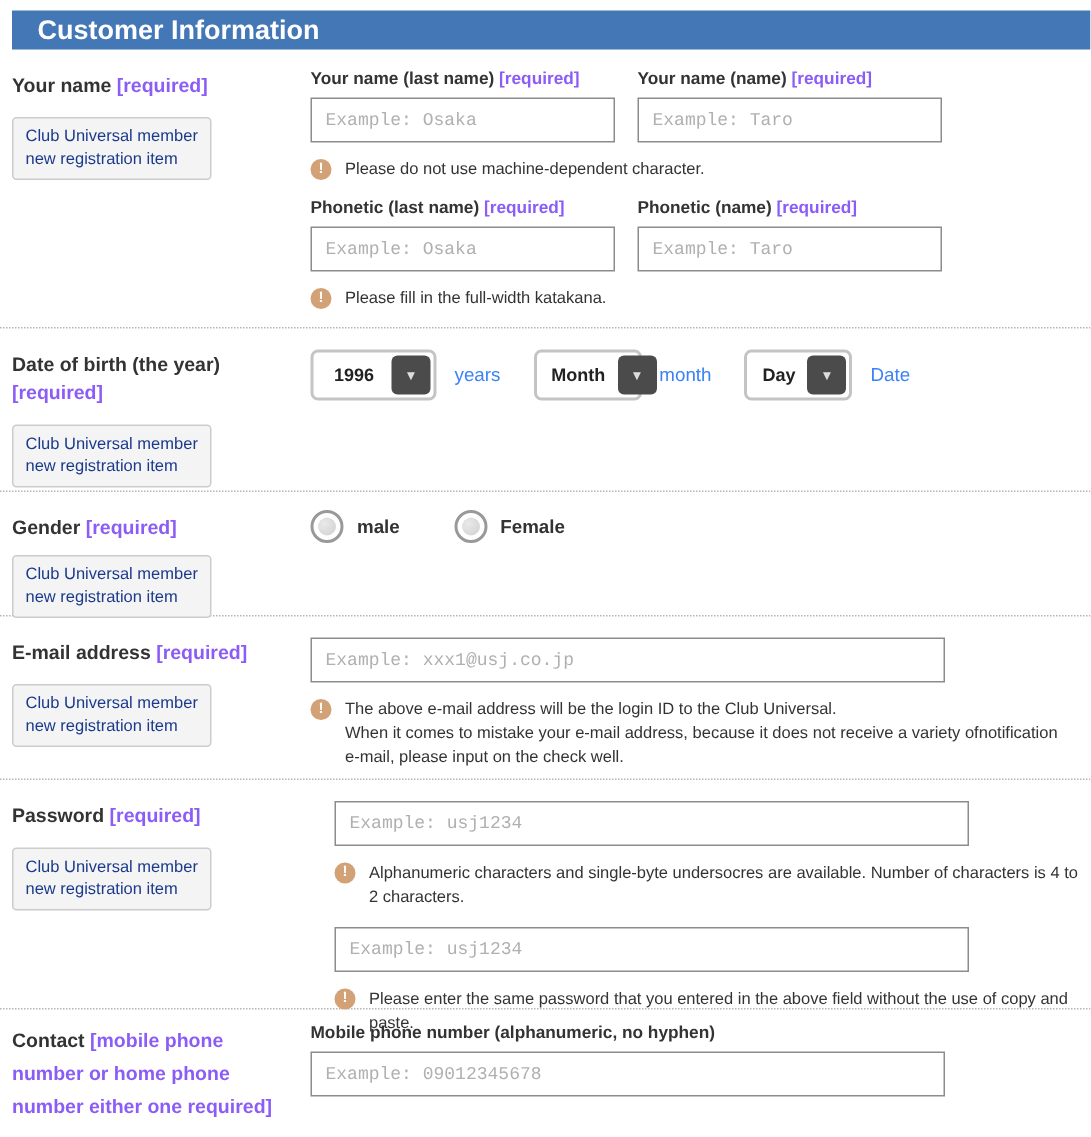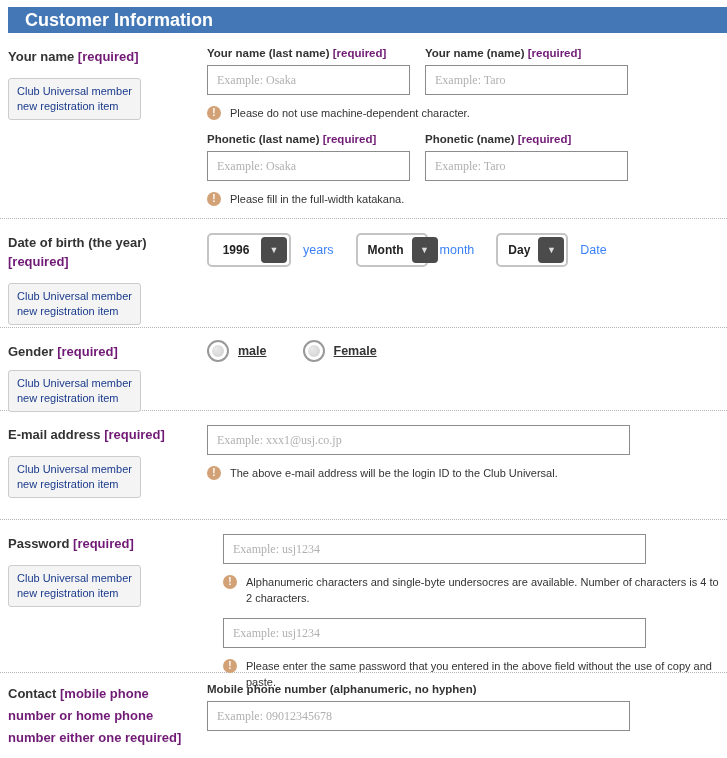--- a/index.html
+++ b/index.html
@@ -7,46 +7,46 @@
     font-family: "Liberation Sans", sans-serif; color: #333; }
   .header-bar { margin: 7px 0 0 8px; height: 26px; background: #4377b6;
     color: #fff; font-size: 18px; font-weight: bold; line-height: 26px; padding-left: 17px; }
   .section { display: flex; border-bottom: 1px dotted #b5b5b5; padding: 14px 0 0 8px; }
   .section.last { border-bottom: none; }
   .s1 { height: 186px; } .s2 { height: 109px; } .s3 { height: 83px; }
   .s4 { height: 109px; } .s5 { height: 153px; gap: 16px; } .s6 { height: 120px; padding-top: 10px; }
   .left-col { width: 199px; flex-shrink: 0; padding-right: 8px; }
   .right-col { flex: 1; }
   .main-label { font-size: 13px; font-weight: bold; color: #333; line-height: 19px; }
-  .req { color: #701a75; }
+  .req { color: #8b5cf6; }
   .badge { display: inline-block; margin-top: 12px; background: #f4f4f4;
     border: 1px solid #ccc; border-radius: 3px; padding: 5px 8px;
     font-size: 11px; line-height: 15px; color: #1a3a8c; }
   .field-row { display: flex; }
   .field-group { width: 203px; margin-right: 15px; }
   .field-label { font-size: 11.5px; font-weight: bold; margin-bottom: 6px; }
   .tbox { width: 100%; height: 30px; border: 1px solid #8c8c8c; background: #fff;
-    font-family: Liberation Serif, serif; font-size: 12px; color: #c2410c; padding: 0 9px; }
+    font-family: Liberation Mono, monospace; font-size: 12px; color: #c2410c; padding: 0 9px; }
   .tbox::placeholder { color: #b0b0b0; opacity: 1; }
   .tbox.wide { width: 423px; }
   .note { display: flex; align-items: flex-start; margin: 10px 0 12px; font-size: 11px;
     color: #333; line-height: 16px; }
   .warn-icon { width: 14px; height: 14px; border-radius: 50%; background: #d2a276;
     color: #fff; font-weight: bold; font-size: 10px; line-height: 14px; text-align: center;
     flex-shrink: 0; margin-right: 9px; margin-top: 1px; }
   .note-text { max-width: 485px; }
   .dob-row { display: flex; align-items: center; }
   .select { display: inline-flex; align-items: center; 
     height: 34px; border: 2px solid #c4c4c4; border-radius: 5px; background: #fff; padding: 2px; }
   .select .sel-val { font-size: 12px; font-weight: bold; color: #222; padding: 0 8px; flex: 1; text-align: center; }
   .select .sel-btn { width: 26px; height: 26px; background: #4b4b4b; border-radius: 4px;
     color: #ddd; font-size: 9px; display: flex; align-items: center; justify-content: center; flex-shrink: 0; }
   .sel-year { width: 84px; } .sel-sm { width: 72px; }
   .sel-suffix { font-size: 12.5px; color: #3b82f6; margin: 0 22px 0 12px; }
-  .radio-row { display: flex; align-items: center; margin-top: -2px; text-decoration: underline; }
+  .radio-row { display: flex; align-items: center; margin-top: -2px; }
   .radio { width: 22px; height: 22px; border-radius: 50%; border: 2px solid #999;
     background: #fff; display: flex; align-items: center; justify-content: center; margin-right: 9px; }
   .radio .dot { width: 12px; height: 12px; border-radius: 50%;
     background: radial-gradient(circle at 35% 35%, #e9e9e9, #cfcfcf); }
   .radio-label { font-size: 12.5px; font-weight: bold; margin-right: 36px; }
   .contact-label { line-height: 22px; }
 </style>
 </head>
 <body>
 
@@ -174,20 +174,21 @@
       <div>Club Universal member</div>
       <div>new registration item</div>
     </div>
   </div>
   <div class="right-col">
     <input class="tbox wide" type="text" placeholder="Example: xxx1@usj.co.jp" style="">
     <div class="note">
       <span class="warn-icon">!</span>
       <span class="note-text">
         <span>The above e-mail address will be the login ID to the Club Universal.</span><br>
+        <span>When it comes to mistake your e-mail address, because it does not receive a variety ofnotification e-mail, please input on the check well.</span>
       </span>
     </div>
   </div>
 </div>
 
 <div class="section s5">
   <div class="left-col">
     <div class="main-label">
       <span>Password</span>
       <span class="req">[required]</span>

